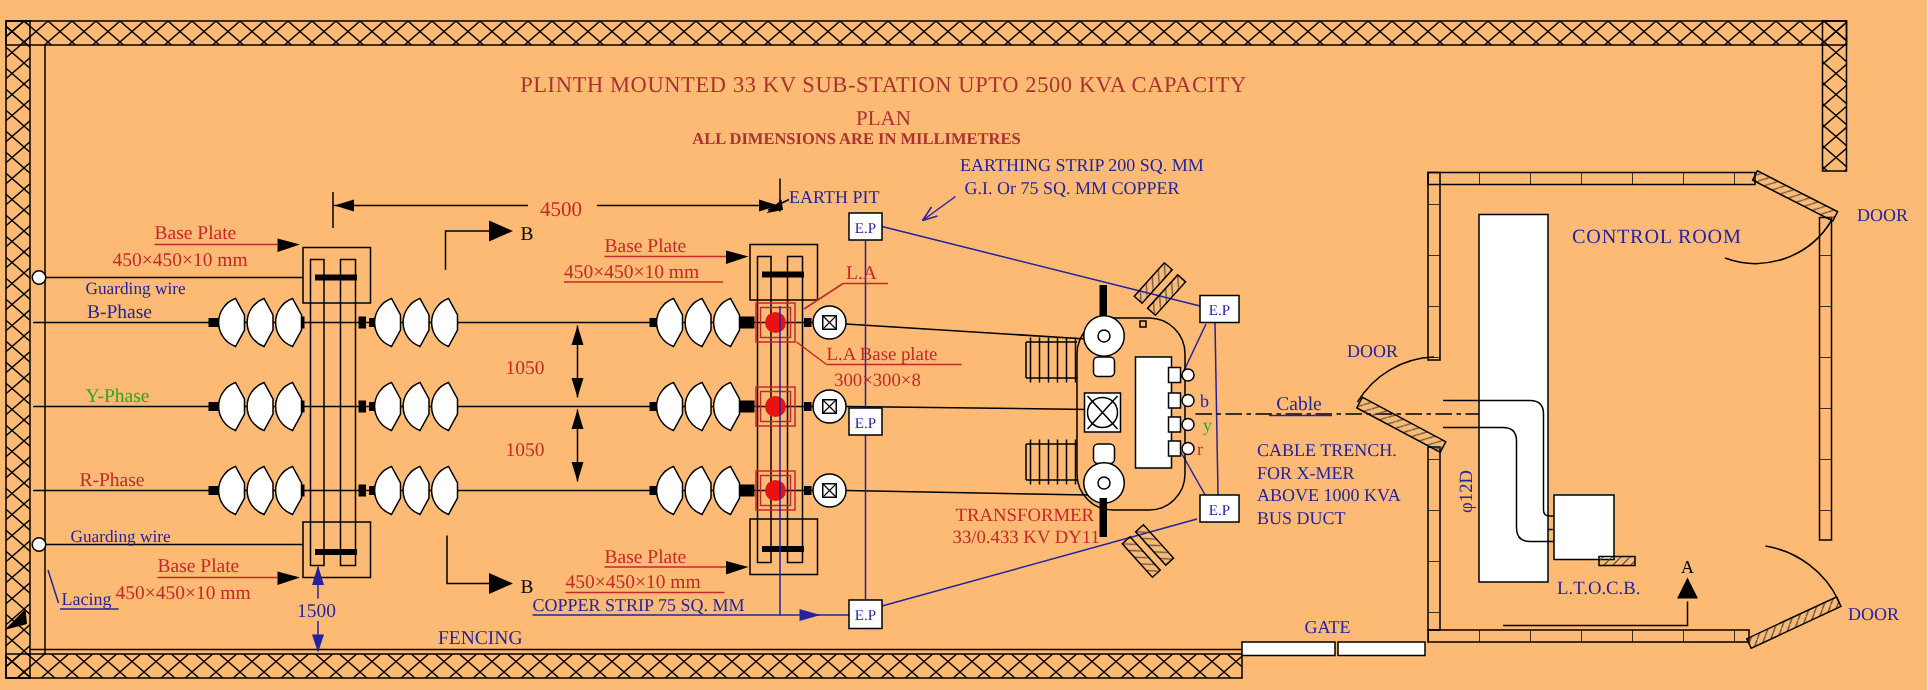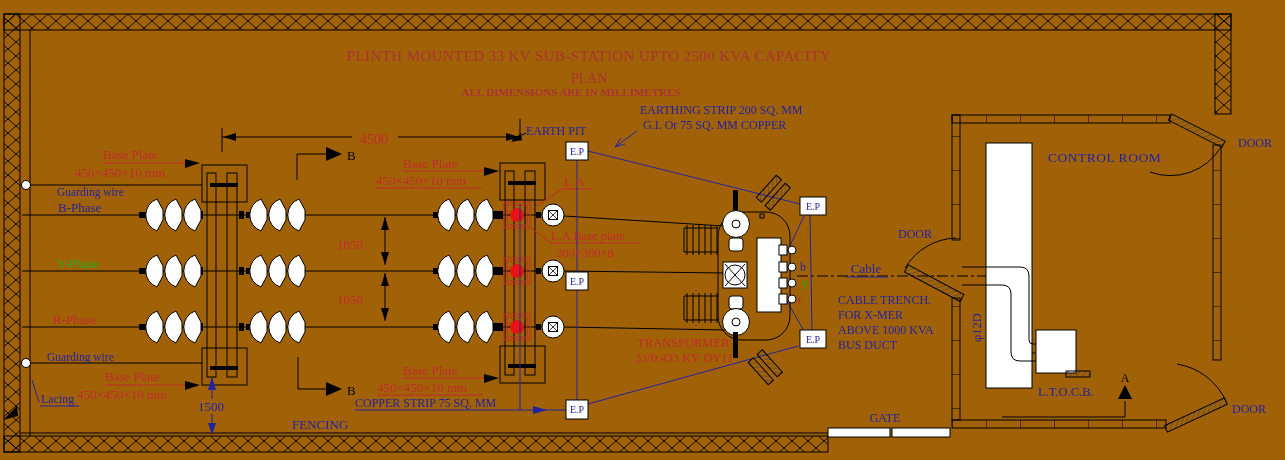--- a/index.html
+++ b/index.html
@@ -1,16 +1,16 @@
 <!DOCTYPE html>
 <html><head>
 <meta charset="utf-8">
 <style>
   html,body{margin:0;padding:0;background:#fff;}
-  .stage{width:1285px;height:460px;position:relative;background:#a16207;overflow:hidden;}
+  .stage{width:1285px;height:460px;position:relative;background:#fdba74;overflow:hidden;}
   svg{display:block}
   .k{stroke:#000;fill:none;stroke-width:1}
   .w{fill:#fff;stroke:#000;stroke-width:1}
   .bl{stroke:#2323a0;fill:none;stroke-width:1}
   .rl{stroke:#c22a2a;fill:none;stroke-width:1}
   .dd{stroke:#000;fill:none;stroke-width:1;stroke-dasharray:11 3 3 3}
   text{font-family:"Liberation Serif","DejaVu Serif",serif;}
   .tb{fill:#2323a0}.tr{fill:#c22a2a}.tg{fill:#1faf1f}.tk{fill:#000}.tt{fill:#aa3232}
 </style>
 </head>

